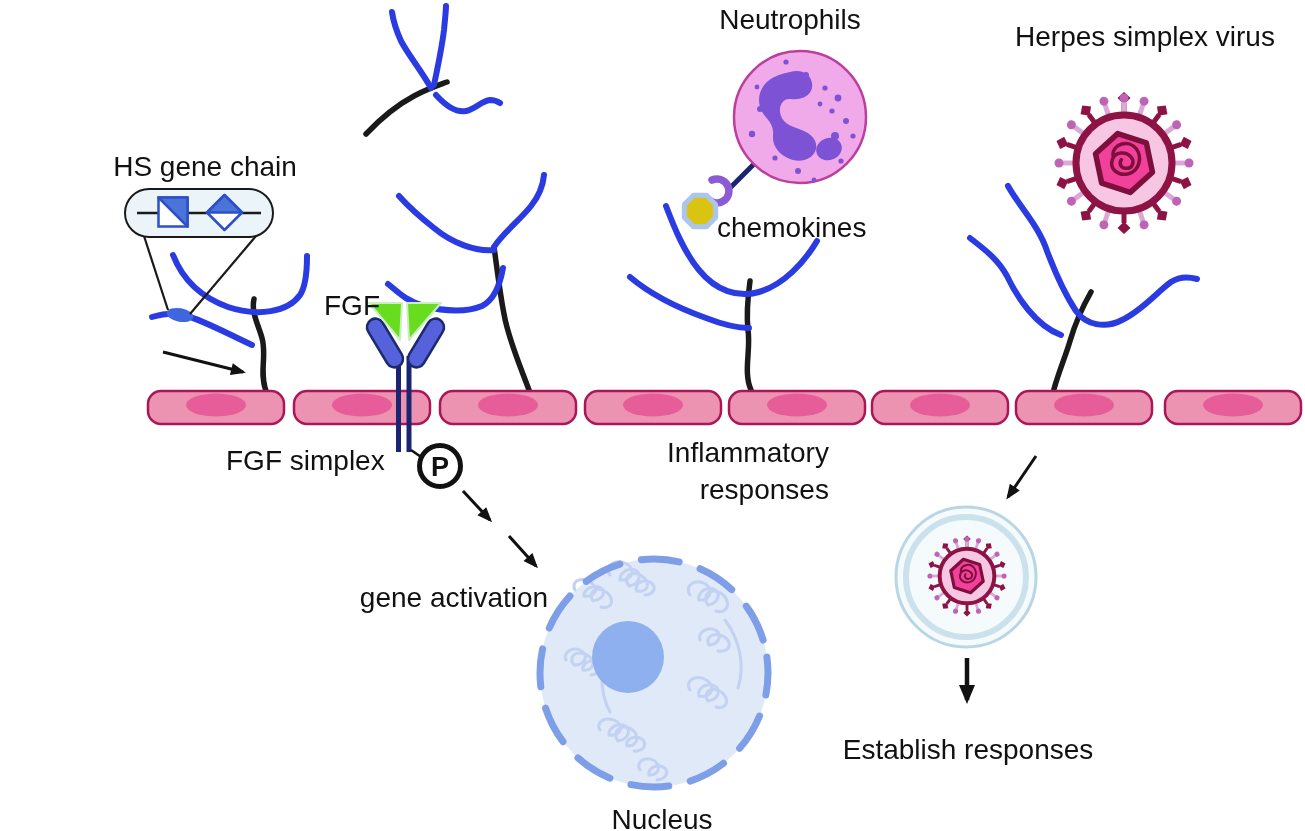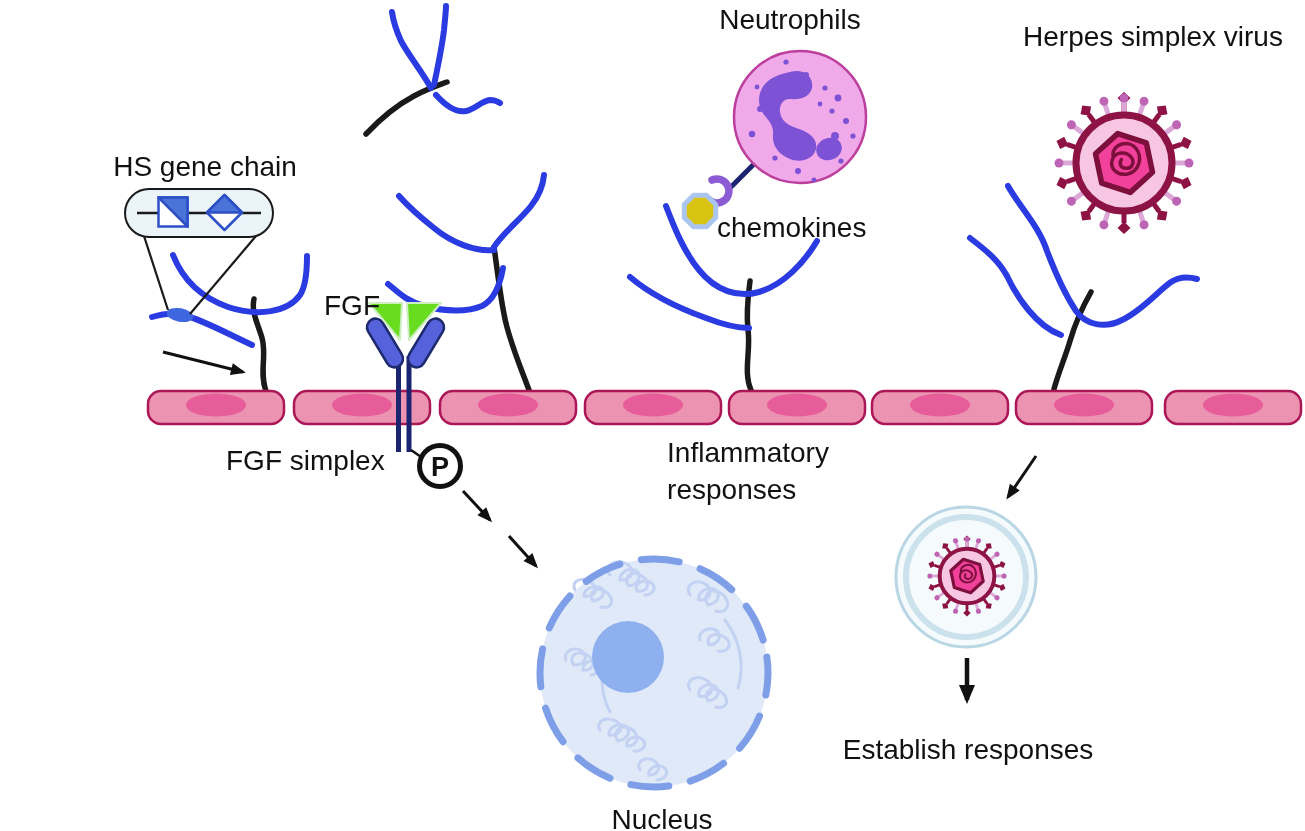--- a/index.html
+++ b/index.html
@@ -12,21 +12,21 @@
   }
   .canvas svg{position:absolute;left:0;top:0;}
   .lbl{
     position:absolute;
     color:#111;
     font-size:28px;
     line-height:1.2;
     white-space:nowrap;
   }
   .ctr{transform:translateX(-50%);}
-  .two-line{white-space:pre-line;text-align:left;line-height:37px;}
+  .two-line{white-space:pre-line;text-align:right;line-height:37px;}
   .p-lbl{
     position:absolute;
     font-weight:bold;
     font-size:27px;
     color:#111;
     transform:translate(-50%,-50%);
   }
 </style>
 </head>
 <body>
@@ -239,21 +239,22 @@
     <use href="#virus-def" transform="translate(967,576) scale(0.57)"></use>
   </g>
 
   <line x1="967" y1="658" x2="967" y2="700" stroke="#111" stroke-width="4.5" marker-end="url(#ah2)"></line>
 </svg>
 
 <div class="lbl ctr" style="left:205px;top:150px;">HS gene chain</div>
 <div class="lbl" style="left:324px;top:289px;text-align:center;">FGF</div>
 <div class="lbl" style="left:226px;top:444px;">FGF simplex</div>
 <div class="p-lbl" style="left:440px;top:467px;">P</div>
+<div class="lbl ctr" style="left:454px;top:581px;">gene activation</div>
 <div class="lbl ctr" style="left:662px;top:803px;">Nucleus</div>
 <div class="lbl" style="left:717px;top:211px;">chemokines</div>
 <div class="lbl ctr" style="left:790px;top:3px;">Neutrophils</div>
 <div class="lbl ctr two-line" style="left:748px;top:434px;">Inflammatory
 responses</div>
-<div class="lbl ctr" style="left:1145px;top:20px;margin-left:8px;">Herpes simplex virus</div>
+<div class="lbl ctr" style="left:1145px;top:20px;">Herpes simplex virus</div>
 <div class="lbl ctr" style="left:968px;top:733px;">Establish responses</div>
 
 </div>
 
 </body></html>

